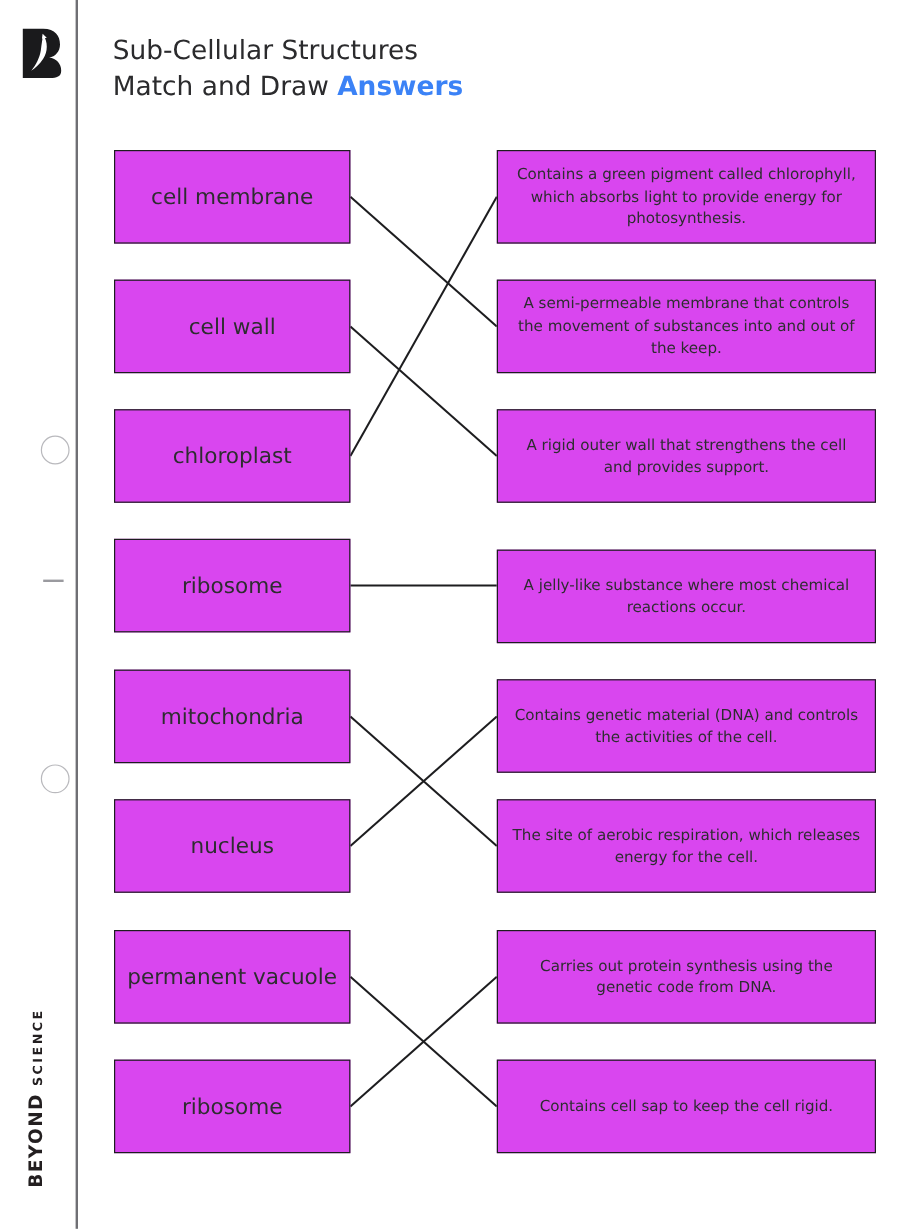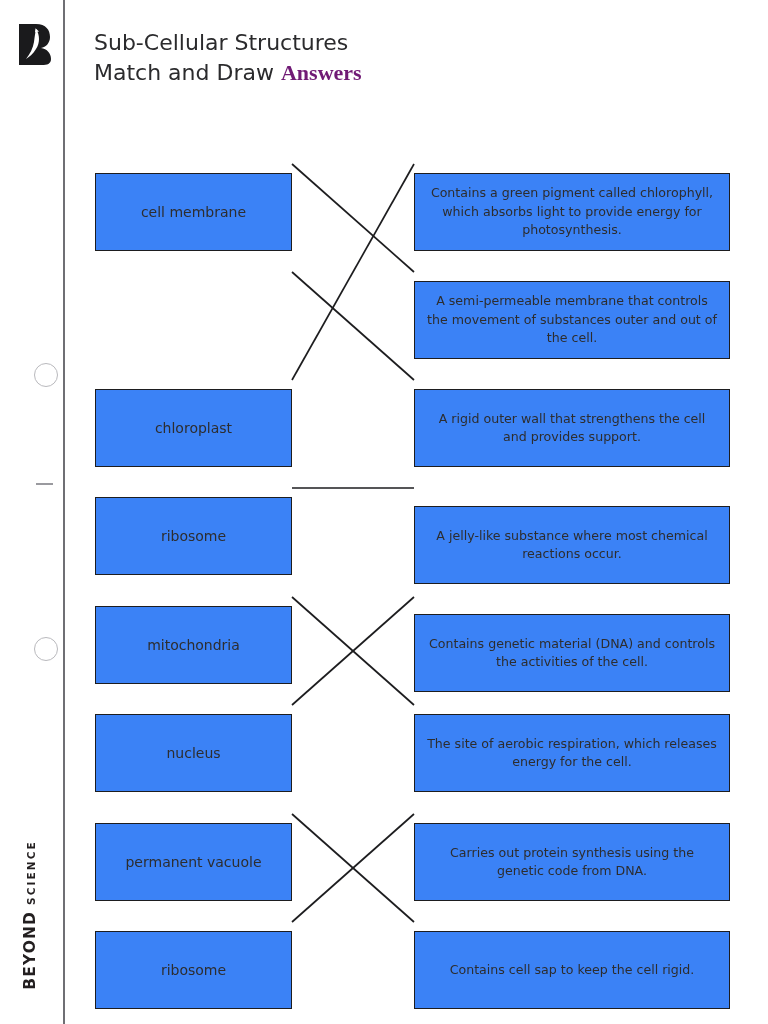--- a/index.html
+++ b/index.html
@@ -49,41 +49,40 @@
   }
   .brand-light{
     font-size:10.5px;font-weight:600;letter-spacing:2.1px;color:#231f20;
   }
 
   
   .title{
     position:absolute;left:94px;top:28px;width:600px;
     font-size:22px;line-height:1.38;color:#2b2b2d;font-weight:400;
   }
-  .title b{font-weight:bold;color:#701a75;font-family:Liberation Serif, serif;}
+  .title b{font-weight:bold;color:#3b82f6;}
 
   
   .match{
     position:absolute;left:0;top:0;width:768px;height:1024px;
   }
   .lines{position:absolute;left:0;top:0;width:768px;height:1024px;}
 
   .box{
     position:absolute;
     box-sizing:border-box;
     border:1.6px solid #1d1d1f;
-    background:#3b82f6;
+    background:#d946ef;
     display:flex;align-items:center;justify-content:center;
     text-align:center;
     padding:4px 10px;
-    margin-top:48px;
   }
   .box.left{
     left:95px;width:197px;height:78px;
-    font-size:14px;color:#2d2d2f;
+    font-size:18px;color:#2d2d2f;
   }
   .box.right{
     left:414px;width:316px;height:78px;
     font-size:12.6px;line-height:1.46;color:#2d2d2f;
   }
 </style>
 </head>
 <body>
 
 <div class="page">
@@ -130,29 +129,30 @@
 
         <line x1="292" y1="705" x2="414" y2="597"></line>
 
         <line x1="292" y1="814" x2="414" y2="922"></line>
 
         <line x1="292" y1="922" x2="414" y2="814"></line>
       </g>
     </svg>
 
     <div class="box left" style="top:125px">cell membrane</div>
+    <div class="box left" style="top:233px">cell wall</div>
     <div class="box left" style="top:341px">chloroplast</div>
     <div class="box left" style="top:449px">ribosome</div>
     <div class="box left" style="top:558px">mitochondria</div>
     <div class="box left" style="top:666px">nucleus</div>
     <div class="box left" style="top:775px">permanent vacuole</div>
     <div class="box left" style="top:883px">ribosome</div>
 
     <div class="box right" style="top:125px">Contains a green pigment called chlorophyll, which absorbs light to provide energy for photosynthesis.</div>
-    <div class="box right" style="top:233px">A semi-permeable membrane that controls the movement of substances outer and out of the cell.</div>
+    <div class="box right" style="top:233px">A semi-permeable membrane that controls the movement of substances into and out of the keep.</div>
     <div class="box right" style="top:341px">A rigid outer wall that strengthens the cell and provides support.</div>
     <div class="box right" style="top:458px">A jelly-like substance where most chemical reactions occur.</div>
     <div class="box right" style="top:566px">Contains genetic material (DNA) and controls the activities of the cell.</div>
     <div class="box right" style="top:666px">The site of aerobic respiration, which releases energy for the cell.</div>
     <div class="box right" style="top:775px">Carries out protein synthesis using the genetic code from DNA.</div>
     <div class="box right" style="top:883px">Contains cell sap to keep the cell rigid.</div>
 
   </div>
 </div>
 

